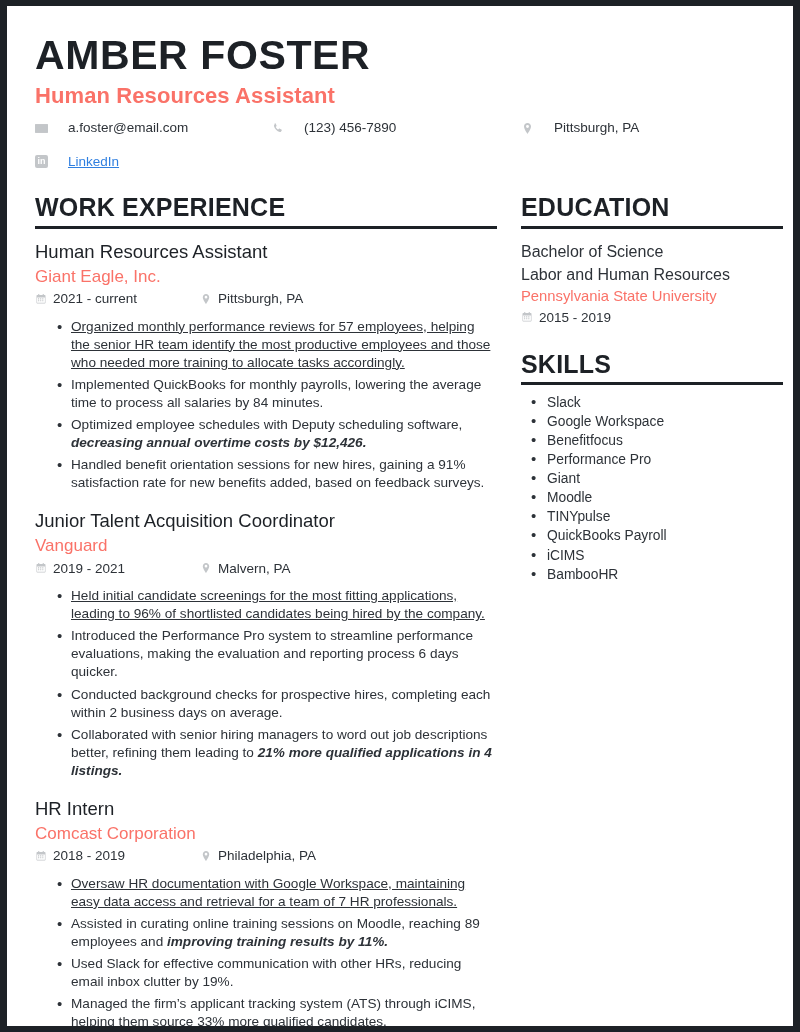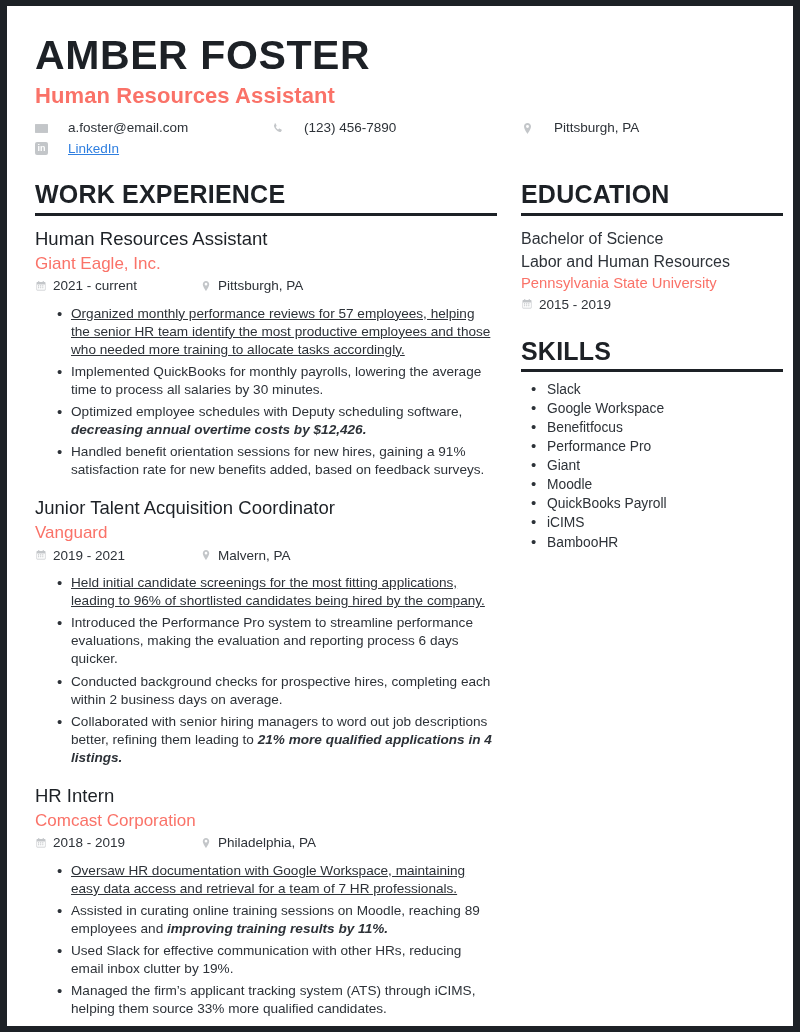--- a/index.html
+++ b/index.html
@@ -44,21 +44,21 @@
     letter-spacing: 0.1px;
     margin: 6px 0 0 0;
     line-height: 1.2;
   }
 
   .contact-row {
     display: flex;
     align-items: center;
     margin-top: 12px;
   }
-  .contact-row.second { margin-top: 7px; }
+  .contact-row.second { margin-top: 20px; }
 
   .contact-item {
     display: flex;
     align-items: center;
     font-size: 13.5px;
     color: #2d3238;
     line-height: 1;
     gap: 13px;
   }
   .contact-item .ico {
@@ -309,21 +309,21 @@
                   <span class="ico">
                     <svg width="12" height="12" viewBox="0 0 16 16" aria-hidden="true">
                       <path fill="#c3c6c9" d="M8 1.3c-2.4 0-4.3 1.9-4.3 4.3 0 3.2 4.3 9.1 4.3 9.1s4.3-5.9 4.3-9.1C12.3 3.2 10.4 1.3 8 1.3zm0 6.1a1.8 1.8 0 1 1 0-3.6 1.8 1.8 0 0 1 0 3.6z"></path>
                     </svg>
                   </span>
                   <span>Pittsburgh, PA</span>
                 </div>
               </div>
               <ul class="bullets">
                 <li>Organized monthly performance reviews for 57 employees, helping the senior HR team identify the most productive employees and those who needed more training to allocate tasks accordingly.</li>
-                <li>Implemented QuickBooks for monthly payrolls, lowering the average time to process all salaries by 30 minutes.</li>
+                <li>Implemented QuickBooks for monthly payrolls, lowering the average time to process all salaries by 84 minutes.</li>
                 <li>Optimized employee schedules with Deputy scheduling software, <span class="em">decreasing annual overtime costs by $12,426.</span></li>
                 <li>Handled benefit orientation sessions for new hires, gaining a 91% satisfaction rate for new benefits added, based on feedback surveys.</li>
               </ul>
             </div>
             <div class="entry">
               <div class="entry-role">Junior Talent Acquisition Coordinator</div>
               <div class="entry-company">Vanguard</div>
               <div class="meta-row">
                 <div class="meta-item meta-date">
                   <span class="ico">
@@ -407,20 +407,21 @@
       <div class="skills-head">
         <div class="section-title">SKILLS</div>
         <div class="section-rule"></div>
         <ul class="skills" id="skills-list">
             <li>Slack</li>
             <li>Google Workspace</li>
             <li>Benefitfocus</li>
             <li>Performance Pro</li>
             <li>Giant</li>
             <li>Moodle</li>
+            <li>TINYpulse</li>
             <li>QuickBooks Payroll</li>
             <li>iCIMS</li>
             <li>BambooHR</li>
           </ul>
       </div>
 
     </div>
   </div>
 </div>
 

